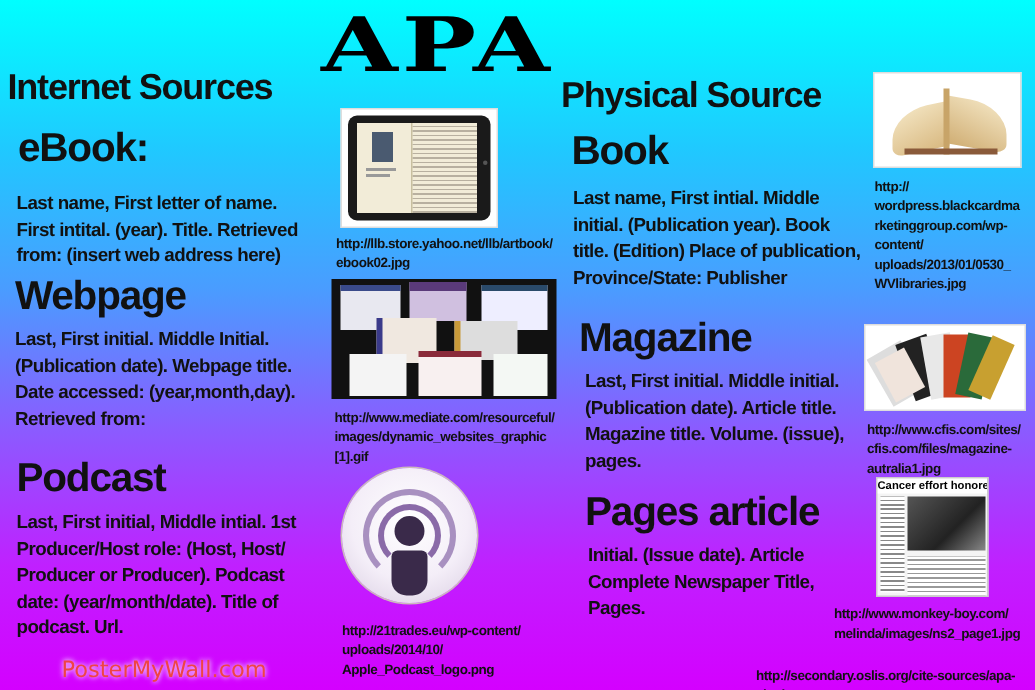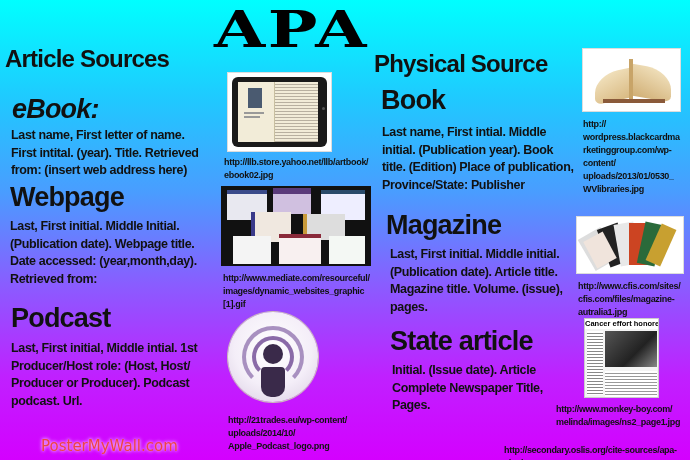--- a/index.html
+++ b/index.html
@@ -30,42 +30,43 @@
     color: #ef4444;
     text-shadow: 0 0 3px #f0c0ff, 0 0 4px #f0c0ff;
     margin-left: 37px;
   }
 </style>
 </head>
 <body>
 
 <div class="abs title-apa">APA</div>
 
-<div class="abs cond h1" style="left:5px; top:45px;">Article Sources</div>
+<div class="abs cond h1" style="left:5px; top:45px;">Internet Sources</div>
 
-<div class="abs cond h2" style="left:12px; top:94px;font-style:italic;">eBook:</div>
+<div class="abs cond h2" style="left:12px; top:83px;">eBook:</div>
 <div class="abs cond body" style="left:11px; top:127px; width:210px;">
   <div>Last name, First letter of name.</div>
   <div>First intital. (year). Title. Retrieved</div>
   <div>from: (insert web address here)</div>
 </div>
 
 <div class="abs cond h2" style="left:10px; top:182px;">Webpage</div>
 <div class="abs cond body" style="left:10px; top:218px; width:210px;">
   <div>Last, First initial. Middle Initial.</div>
   <div>(Publication date). Webpage title.</div>
   <div>Date accessed: (year,month,day).</div>
   <div>Retrieved from:</div>
 </div>
 
 <div class="abs cond h2" style="left:11px; top:303px;">Podcast</div>
 <div class="abs cond body" style="left:11px; top:340px; width:215px;">
   <div>Last, First initial, Middle intial. 1st</div>
   <div>Producer/Host role: (Host, Host/</div>
   <div>Producer or Producer). Podcast</div>
+  <div>date: (year/month/date). Title of</div>
   <div>podcast.  Url.</div>
 </div>
 
 <div class="abs watermark">PosterMyWall.com</div>
 
 <div class="abs thumb" style="left:227px; top:72px; width:105px; height:80px; padding:4px;">
   <div style="width:100%; height:100%; background:#1a1a1a; border-radius:6px; padding:5px 9px 5px 6px; position:relative;">
     <div style="display:flex; height:100%; background:#f2ecd8;">
       <div style="flex:1; border-right:1px solid #c8bfa0; position:relative;">
         <div style="position:absolute; left:10px; top:6px; width:14px; height:20px; background:#4a5a70;"></div>
@@ -151,21 +152,21 @@
   <div class="abs" style="left:64px; top:6px; width:18px; height:42px; background:#2a6a3a; transform:rotate(12deg);"></div>
   <div class="abs" style="left:76px; top:8px; width:16px; height:40px; background:#c8a030; transform:rotate(24deg);"></div>
   <div class="abs" style="left:12px; top:18px; width:22px; height:30px; background:#f0e4dc; transform:rotate(-28deg);"></div>
 </div>
 <div class="abs url" style="left:578px; top:280px;">
   <div>http://www.cfis.com/sites/</div>
   <div>cfis.com/files/magazine-</div>
   <div>autralia1.jpg</div>
 </div>
 
-<div class="abs cond h2" style="left:390px; top:326px;">State article</div>
+<div class="abs cond h2" style="left:390px; top:326px;">Pages article</div>
 <div class="abs cond body" style="left:392px; top:362px; width:180px;">
   <div>Initial. (Issue date).  Article</div>
   <div>Complete Newspaper Title,</div>
   <div>Pages.</div>
 </div>
 
 <div class="abs" style="left:584px; top:318px; width:75px; height:80px; background:#f4f4f4; border:1px solid #ccc; overflow:hidden;">
   <div style="font-family:'Liberation Sans',sans-serif; font-weight:bold; font-size:7.5px; line-height:10px; text-align:center; background:#fff; color:#000; white-space:nowrap;">Cancer effort honored</div>
   <div class="abs" style="left:2px; top:12px; width:16px; height:64px; background:repeating-linear-gradient(to bottom,#fff 0,#fff 2px,#888 2px,#888 3px);"></div>
   <div class="abs" style="left:20px; top:12px; width:52px; height:36px; background:linear-gradient(135deg,#555,#222 60%,#888);"></div>

